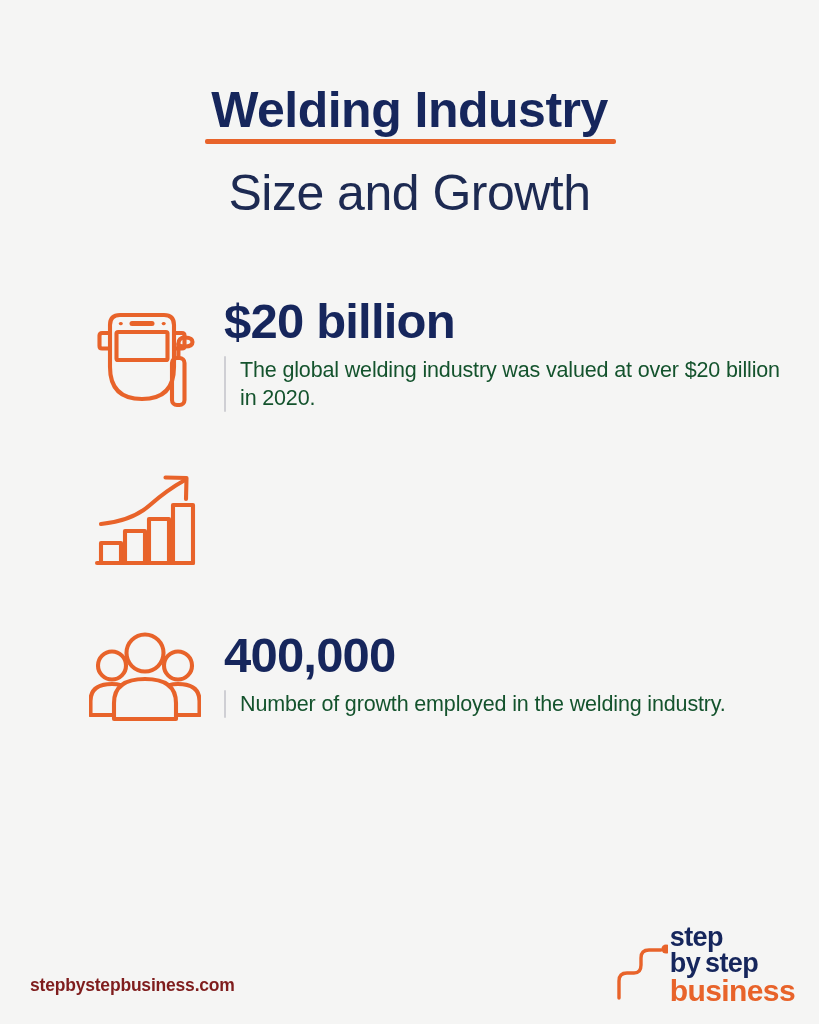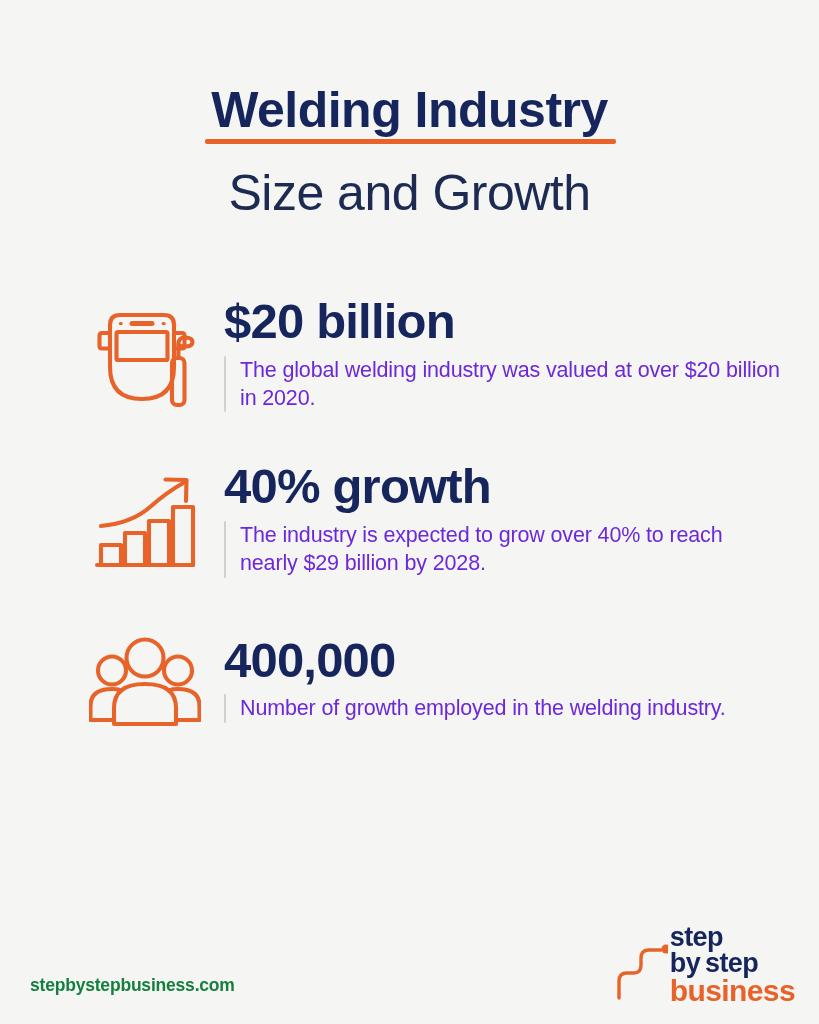--- a/index.html
+++ b/index.html
@@ -101,39 +101,39 @@
   .stat-divider {
     width: 2px;
     flex: 0 0 2px;
     background: #cfcfd4;
     border-radius: 1px;
     margin-right: 14px;
   }
   .stat-desc {
     font-size: 21.5px;
     line-height: 1.32;
-    color: #6d28d9;
+    color: #14532d;
     letter-spacing: -0.15px;
   }
 
   
   .footer {
     position: absolute;
     left: 0;
     right: 0;
     bottom: 0;
     height: 120px;
   }
   .site-url {
     position: absolute;
     left: 30px;
     bottom: 28px;
     font-size: 17.5px;
     font-weight: bold;
-    color: #15803d;
+    color: #7f1d1d;
     letter-spacing: -0.2px;
   }
   .logo {
     position: absolute;
     right: 24px;
     bottom: 18px;
     display: flex;
     align-items: flex-end;
   }
   .logo-mark {
@@ -232,27 +232,20 @@
             <rect x="33" y="64" width="20" height="32"></rect>
             <rect x="57" y="52" width="20" height="44"></rect>
             <rect x="81" y="38" width="20" height="58"></rect>
 
             <path d="M9 57 Q40 54 58 38 Q75 23 93 13"></path>
 
             <path d="M73.5 10.5 L94.5 11 L94 32"></path>
           </g>
         </svg>
       </div>
-      <div class="stat-body">
-        <div class="stat-value">40% growth</div>
-        <div class="stat-desc-wrap">
-          <div class="stat-divider"></div>
-          <div class="stat-desc">The industry is expected to grow over 40% to reach nearly $29 billion by 2028.</div>
-        </div>
-      </div>
     </div>
 
     <div class="stat-row">
       <div class="stat-icon">
         <svg width="112" height="100" viewBox="0 0 112 100" fill="none" aria-hidden="true">
           <g stroke="#e8632a" stroke-width="4.1" stroke-linecap="round" stroke-linejoin="round" fill="#f5f5f4">
 
             <circle cx="23" cy="38.5" r="14"></circle>
             <path d="M1.5 88 L1.5 74 Q1.5 57 23 57 Q33 57 38.5 61.5"></path>
             <path d="M1.5 88 L24 88"></path>

